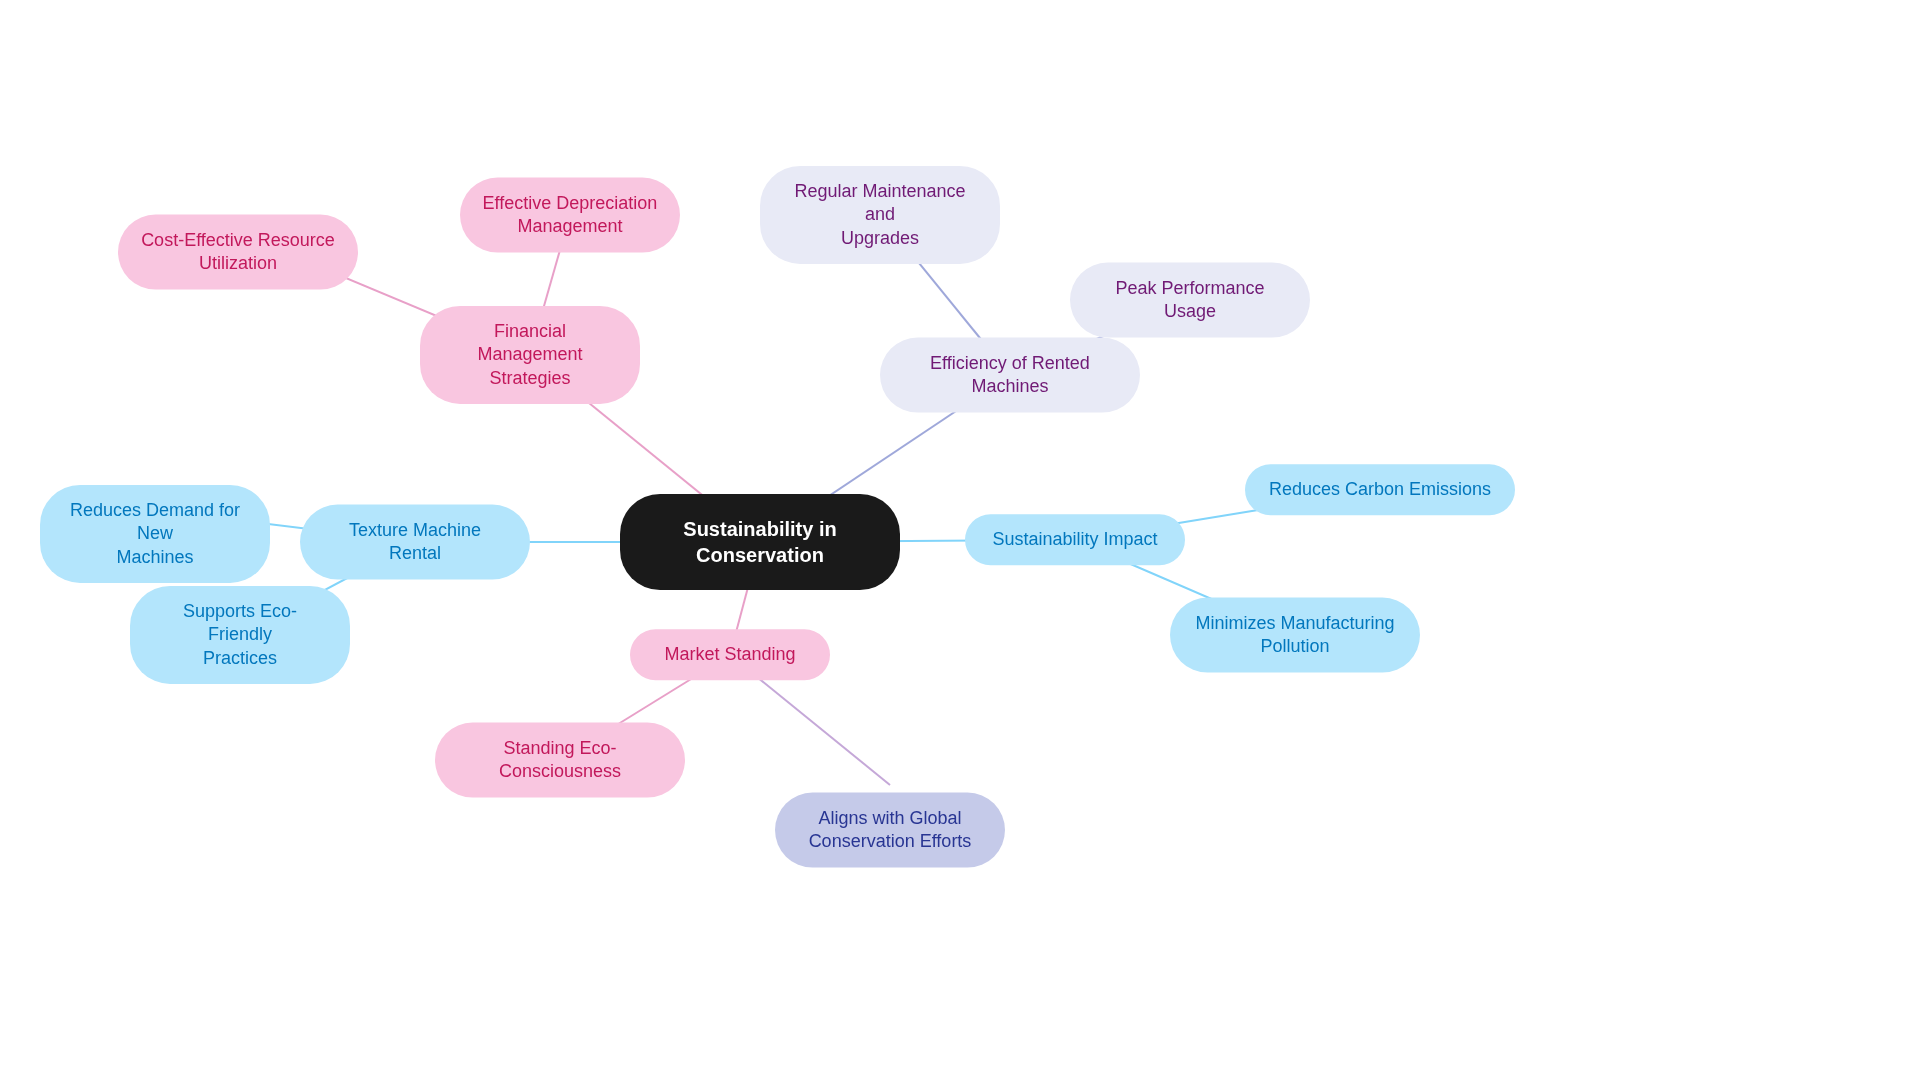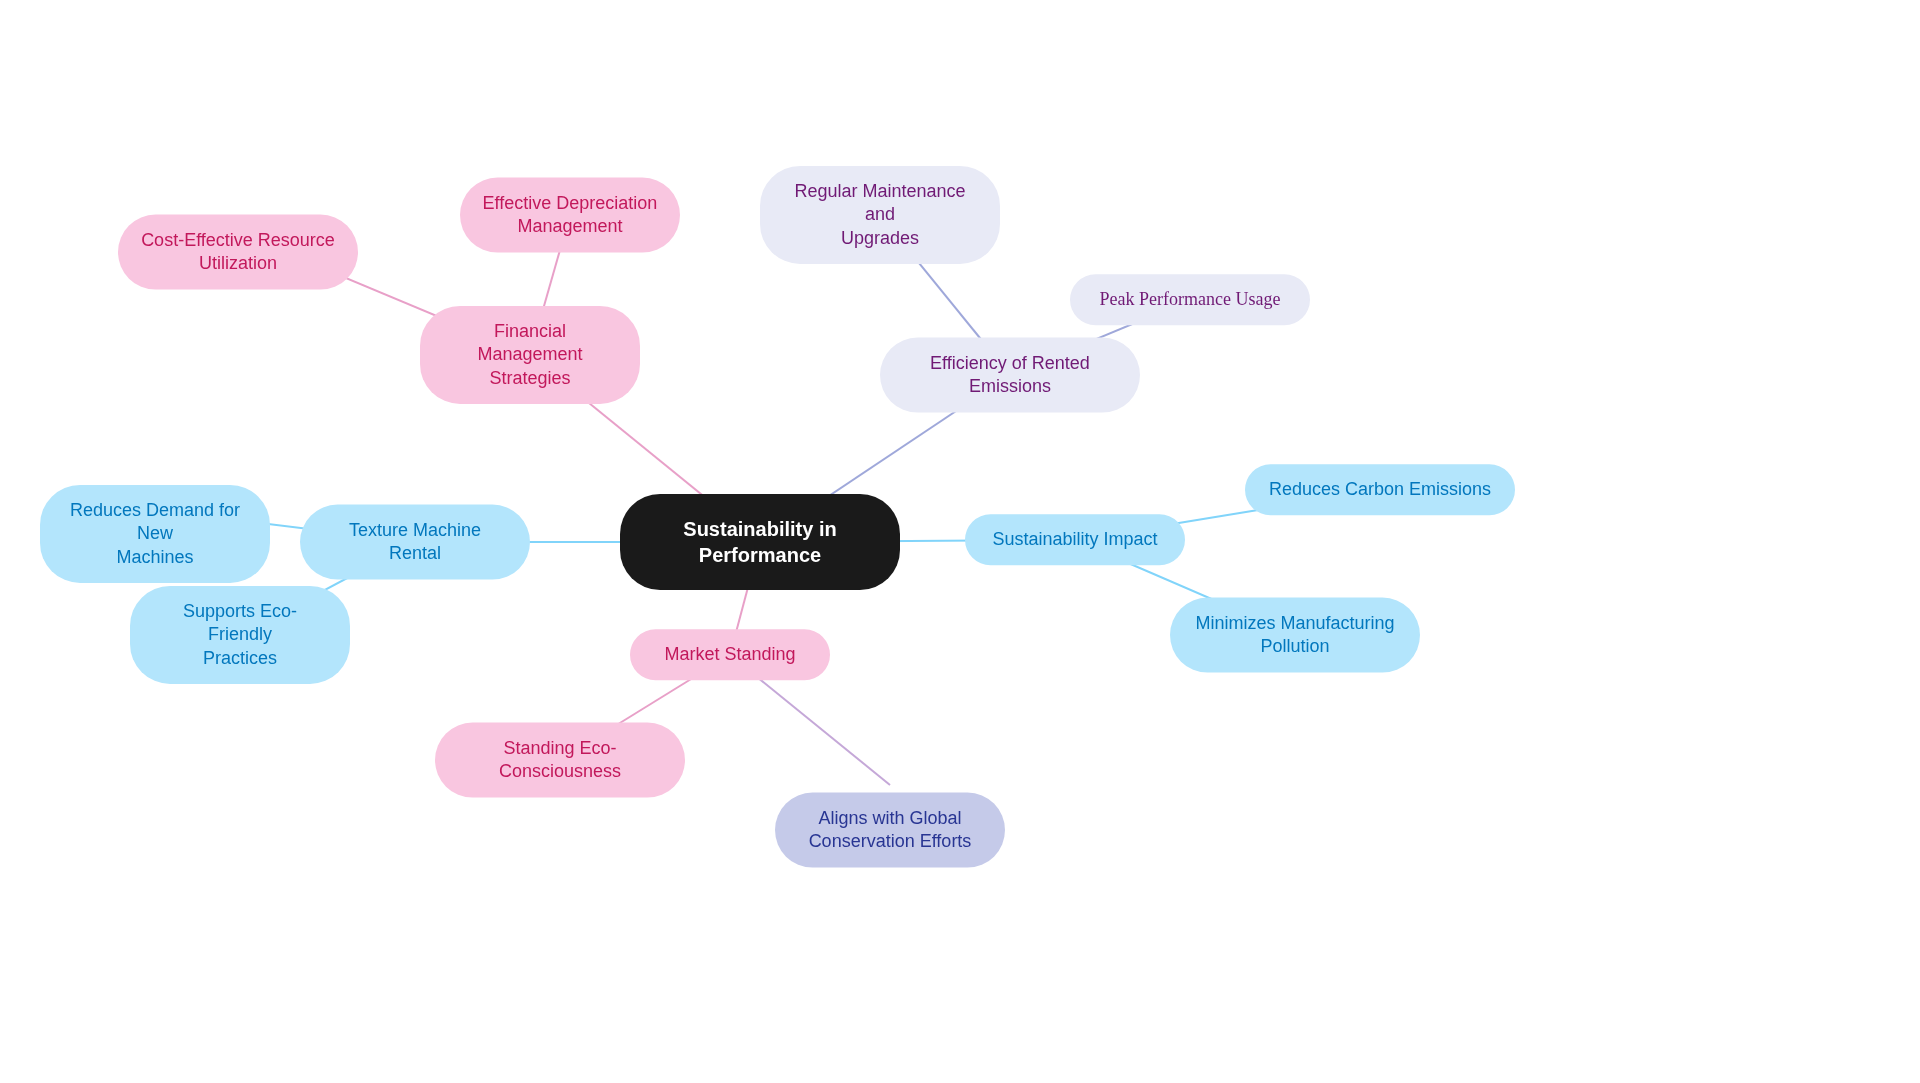--- a/index.html
+++ b/index.html
@@ -90,43 +90,43 @@
 
   <line x1="1075" y1="540" x2="1295" y2="635" stroke="#81d4fa" stroke-width="2"></line>
 
   <line x1="760" y1="542" x2="730" y2="655" stroke="#e8a0c8" stroke-width="2"></line>
 
   <line x1="730" y1="655" x2="560" y2="760" stroke="#e8a0c8" stroke-width="2"></line>
 
   <line x1="730" y1="655" x2="890" y2="785" stroke="#c5a8d8" stroke-width="2"></line>
 </svg>
 
-<div class="node node-center" style="left:760px; top:542px; width:280px;">Sustainability in Performance</div>
+<div class="node node-center" style="left:760px; top:542px; width:280px;">Sustainability in Conservation</div>
 
 <div class="node node-pink" style="left:530px; top:355px; width:220px;">
   Financial Management<br>Strategies
 </div>
 
 <div class="node node-pink" style="left:570px; top:215px; width:220px;">
   Effective Depreciation<br>Management
 </div>
 
 <div class="node node-pink" style="left:238px; top:240px; width:240px;margin-top:12px;">
   Cost-Effective Resource<br>Utilization
 </div>
 
 <div class="node node-lavender" style="left:1010px; top:375px; width:260px;">
-  Efficiency of Rented Emissions
+  Efficiency of Rented Machines
 </div>
 
 <div class="node node-lavender" style="left:880px; top:215px; width:240px;">
   Regular Maintenance and<br>Upgrades
 </div>
 
-<div class="node node-lavender" style="left:1190px; top:300px; width:240px;font-family:Liberation Serif, serif;">
+<div class="node node-lavender" style="left:1190px; top:300px; width:240px;">
   Peak Performance Usage
 </div>
 
 <div class="node node-blue" style="left:415px; top:542px; width:230px;">
   Texture Machine Rental
 </div>
 
 <div class="node node-blue" style="left:155px; top:510px; width:230px;margin-top:24px;">
   Reduces Demand for New<br>Machines
 </div>

